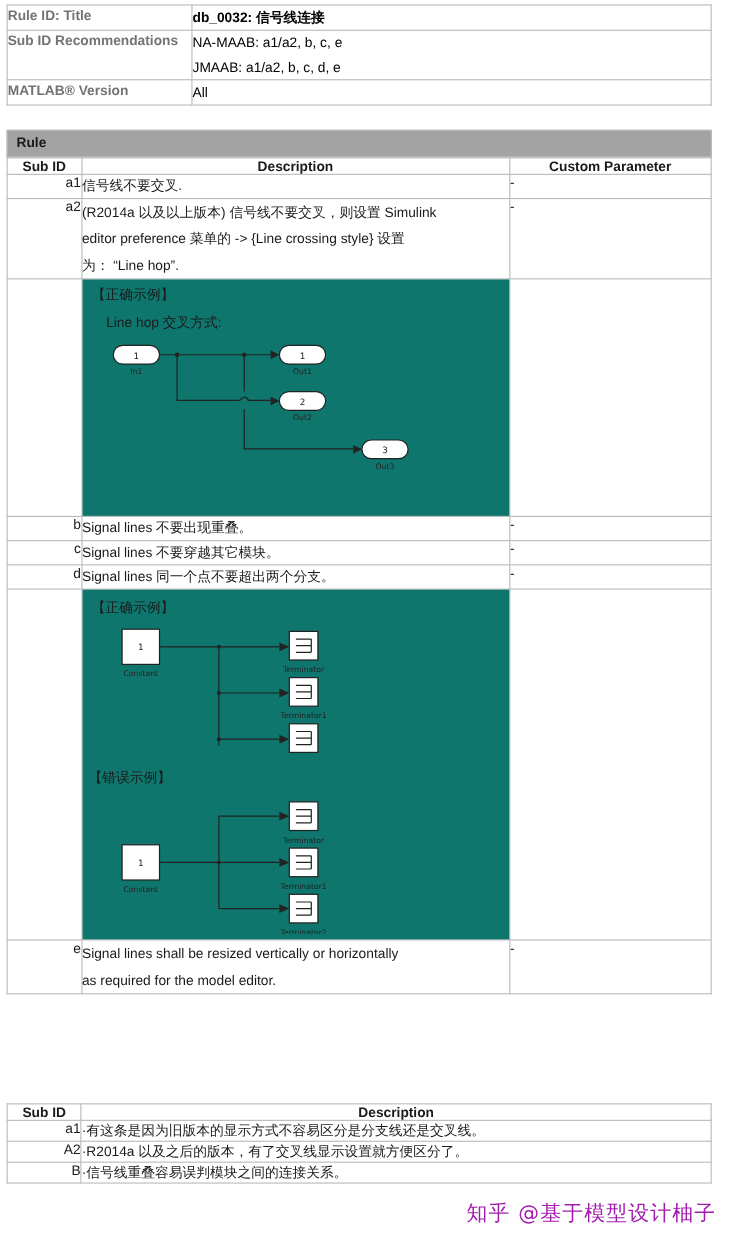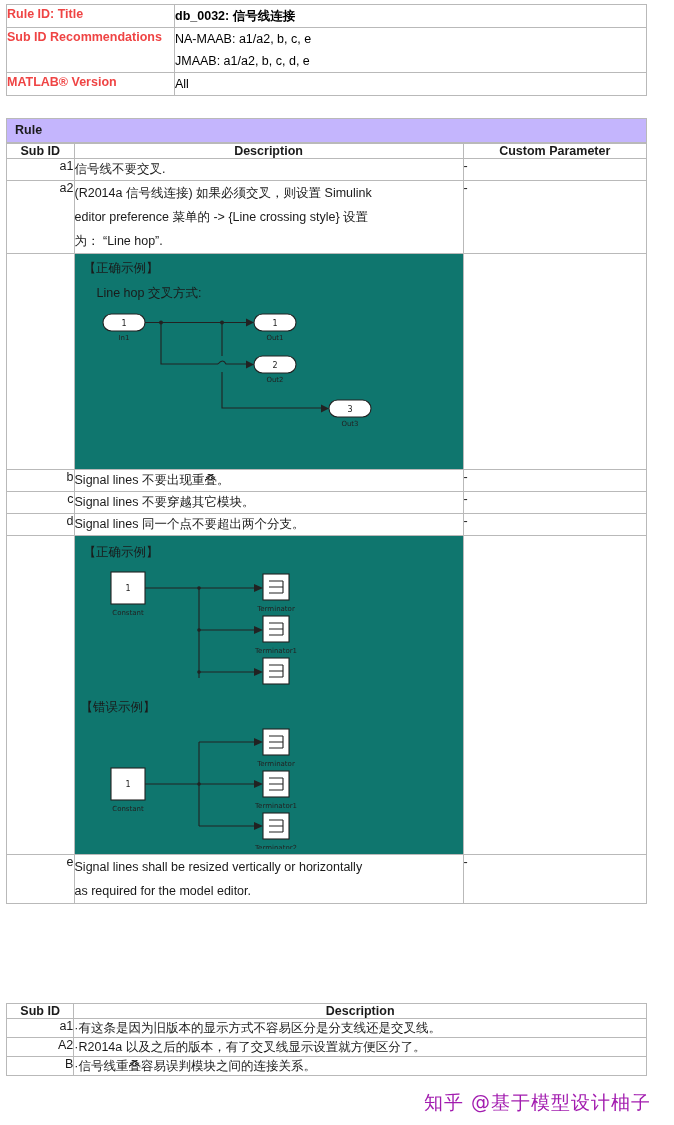--- a/index.html
+++ b/index.html
@@ -22,35 +22,35 @@
   }
   table.doc td{
     border:1px solid #b9b9b9;
     vertical-align:top;
     padding:0;
     background:#ffffff;
   }
   .hdr{
     background:#fad3b2;
     font-weight:bold;
-    color:#ef4444;
+    color:#737373;
   }
   .cellpad-l{padding:5px 8px 4px 10px;}
 
   
   #meta-table{position:absolute;left:6px;top:4px;}
   #meta-table td{height:auto;}
   .meta-label{width:167px;font-size:12.5px;line-height:19px;}
   .meta-value{font-size:12.5px;line-height:22px;color:#000000;}
   .meta-value.bold{font-weight:bold;}
   .meta-value .ln{display:block;}
 
   
   #rule-band{position:absolute;left:6px;top:118px;width:639px;height:23px;
-             background:#c4b5fd;border:1px solid #b9b9b9;}
+             background:#a3a3a3;border:1px solid #b9b9b9;}
   #rule-band .t{padding:4px 0 0 8px;font-size:12.5px;font-weight:bold;}
 
   
   #rule-table{position:absolute;left:6px;top:143px;}
   .c-sub{width:67px;}
   .c-desc{width:386px;}
   .c-param{width:182px;}
   .th{font-size:12.5px;font-weight:bold;text-align:center;padding:5px 0 4px 0;
       background:#fad3b2;}
   .subid{font-size:12.5px;text-align:right;padding:6px 0 5px 0;}
@@ -141,21 +141,21 @@
       <td class="subid">a1</td>
       <td class="desc tight">
         <div>信号线不要交叉.</div>
       </td>
       <td class="param">-</td>
     </tr>
 
     <tr>
       <td class="subid">a2</td>
       <td class="desc">
-        <div>(R2014a 信号线连接) 如果必须交叉，则设置 Simulink</div>
+        <div>(R2014a 以及以上版本) 信号线不要交叉，则设置 Simulink</div>
         <div>editor preference 菜单的 -&gt; {Line crossing style} 设置</div>
         <div>为： “Line hop”.</div>
       </td>
       <td class="param">-</td>
     </tr>
 
     <tr>
       <td class="subid"></td>
       <td class="figcell">
         <div class="fig" style="height:215px;">

